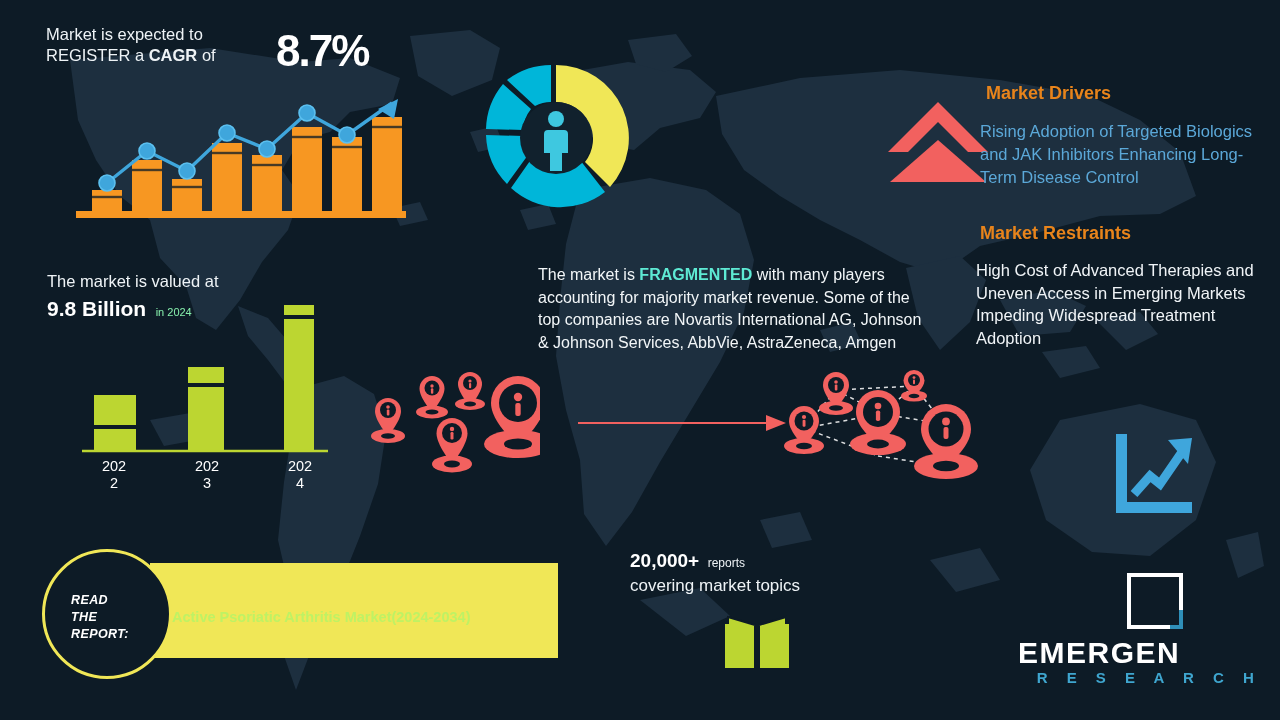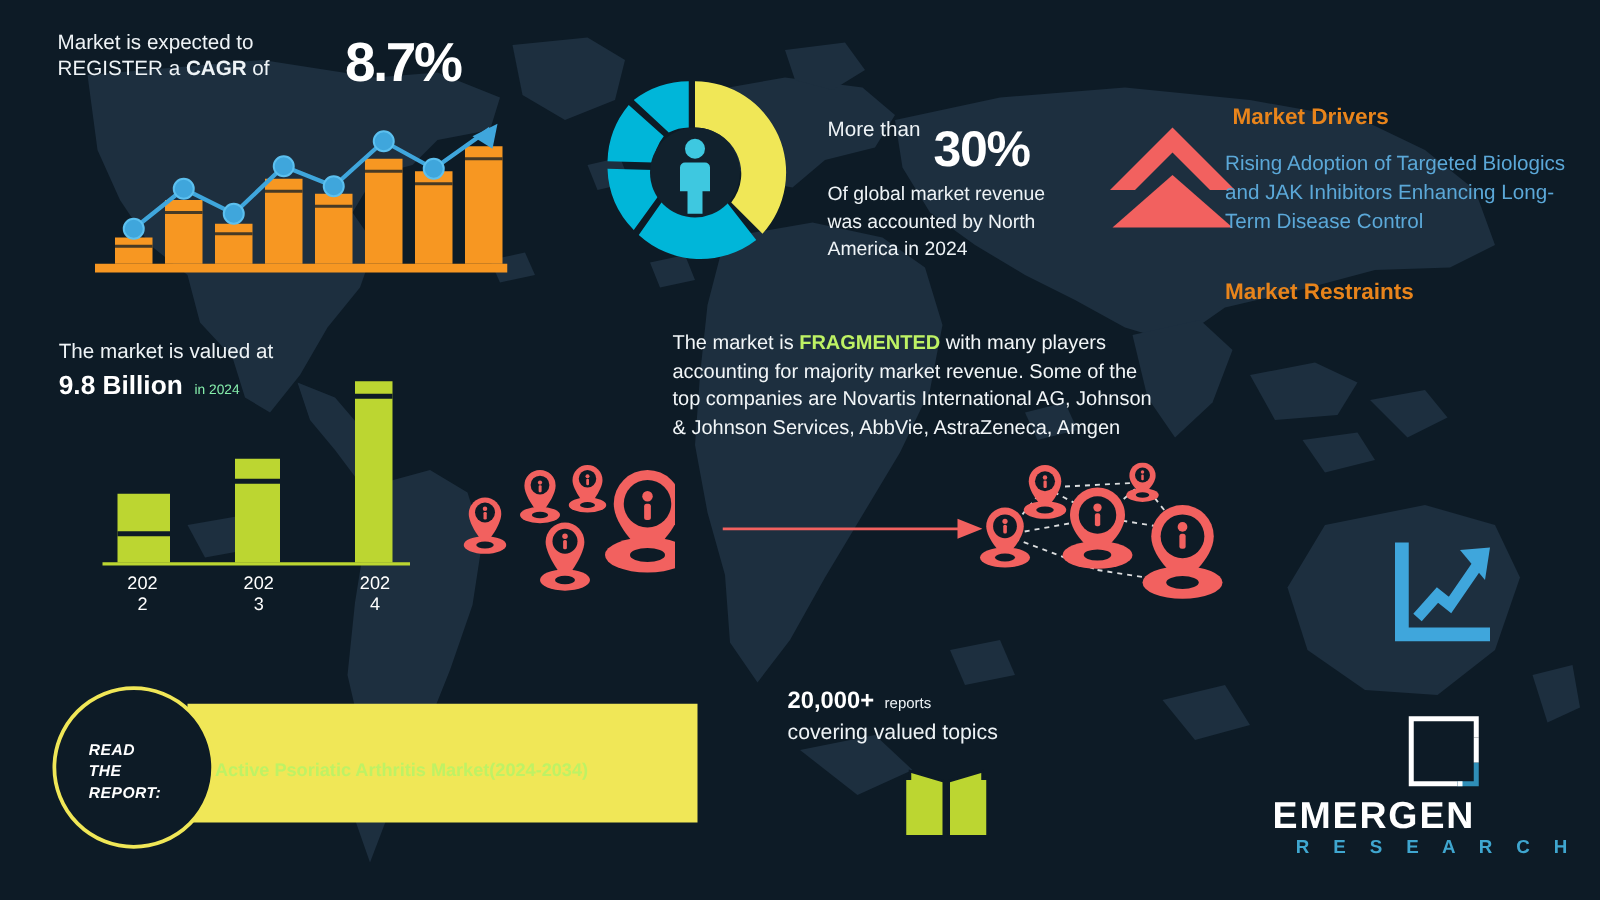--- a/index.html
+++ b/index.html
@@ -63,21 +63,21 @@
   #val-year { font-size:11px; color:#86efac; margin-left:5px; }
 
   
   #green-chart { left:76px; top:295px; width:260px; height:195px; z-index:4; }
 
   
   #fragmented {
     left:538px; top:264px; width:385px; z-index:5;
     font-size:16px; line-height:22.5px; color:#f2f6f8;
   }
-  #fragmented .hl { color:#bef264; font-weight:bold; }
+  #fragmented .hl { color:#5eead4; font-weight:bold; }
 
   
   #pins-left { left:360px; top:372px; width:180px; height:115px; z-index:4; }
   #pins-right { left:782px; top:370px; width:205px; height:118px; z-index:4; }
   #mid-arrow { left:578px; top:412px; width:208px; height:22px; z-index:4; }
 
   
   #growth-icon { left:1112px; top:432px; width:82px; height:84px; z-index:4; }
 
   
@@ -229,36 +229,30 @@
     <path d="M32 23 A73 73 0 0 1 76 8 L76 45 A37 37 0 0 0 60 49 Z" fill="#00b6d9"></path>
 
     <circle cx="81" cy="81" r="36" fill="#11212d"></circle>
 
     <g fill="#3ec8e0">
       <circle cx="81" cy="62" r="8"></circle>
       <path d="M73 73 h16 a4 4 0 0 1 4 4 v19 h-6 v18 h-12 v-18 h-6 V77 a4 4 0 0 1 4 -4 Z"></path>
     </g>
   </svg>
 
-  <div class="abs" id="thirty-block">
-    <div id="thirty-top">
-      <span id="thirty-label">More than</span>
-      <span id="thirty-value">30%</span>
-    </div>
-    <div id="thirty-sub">Of global market revenue was accounted by North America in 2024</div>
-  </div>
 
   <svg class="abs" id="drivers-arrows" viewBox="0 0 104 84">
     <path d="M52 2 L102 52 L82 52 L52 22 L22 52 L2 52 Z" fill="#f2615f"></path>
     <path d="M52 40 L100 82 L4 82 Z" fill="#f2615f"></path>
   </svg>
   <div class="abs" id="drivers-head">Market Drivers</div>
   <div class="abs" id="drivers-body">Rising Adoption of Targeted Biologics and JAK Inhibitors Enhancing Long-Term Disease Control</div>
 
   <div class="abs" id="restraints-head">Market Restraints</div>
+  <div class="abs" id="restraints-body">High Cost of Advanced Therapies and Uneven Access in Emerging Markets Impeding Widespread Treatment Adoption</div>
 
   <div class="abs" id="valuation">
     <div id="val-line1">The market is valued at</div>
     <div id="val-line2">
       <span id="val-amount">9.8 Billion</span>
       <span id="val-year">in 2024</span>
     </div>
   </div>
 
   <svg class="abs" id="green-chart" viewBox="0 0 260 195">
@@ -398,21 +392,21 @@
       <div>REPORT:</div>
     </div>
   </div>
   <div class="abs" id="report-title">Active Psoriatic Arthritis Market(2024-2034)</div>
 
   <div class="abs" id="reports-block">
     <div id="reports-line1">
       <span id="reports-count">20,000+</span>
       <span id="reports-word">reports</span>
     </div>
-    <div id="reports-line2">covering valued topics</div>
+    <div id="reports-line2">covering market topics</div>
   </div>
   <svg class="abs" id="book-icon" viewBox="0 0 70 58">
     <path d="M33 12 L6 4 L6 10 L2 10 L2 56 L33 56 Z" fill="#bcd631" stroke="#0d1b26" stroke-width="2"></path>
     <path d="M37 12 L64 4 L64 10 L68 10 L68 56 L37 56 Z" fill="#bcd631" stroke="#0d1b26" stroke-width="2"></path>
   </svg>
 
   <div class="abs" id="logo">
     <svg id="logo-mark" viewBox="0 0 62 62">
       <path d="M3 3 H59 V20 H55 V7 H7 V55 H42 V59 H3 Z" fill="#ffffff"></path>
       <path d="M46 40 H59 V59 H42 V55 H55 V40 Z" fill="#2f8fb8"></path>

